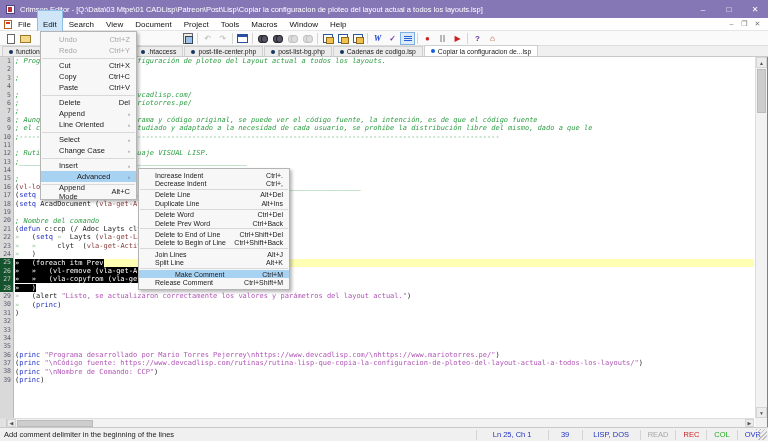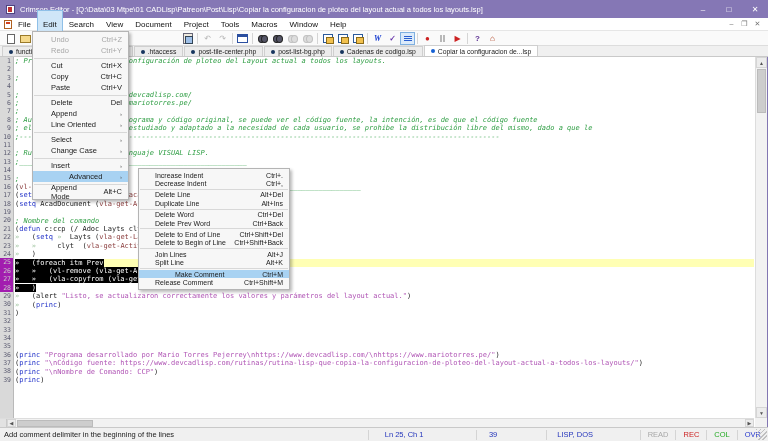--- a/index.html
+++ b/index.html
@@ -47,21 +47,21 @@
   .tabbar{position:absolute;top:46px;left:0;right:0;height:11px;background:#f0f0f0;display:flex;align-items:flex-end;padding-left:2px;border-bottom:1px solid #c9c9c9;}
   .tab{height:10px;display:flex;align-items:center;gap:3px;padding:0 6px;font-size:6.8px;background:#ececec;border:1px solid #cfcfcf;border-bottom:none;margin-right:1px;color:#222;white-space:nowrap;}
   .tab .dot{width:4px;height:4px;border-radius:50%;background:#16355e;flex:0 0 auto;}
   .tab.active{background:#fff;height:11px;z-index:2;}
   .tab.active .dot{background:#1560d4;}
   
   .editor{position:absolute;top:57px;left:0;width:754px;height:361px;background:#fff;overflow:hidden;
     font-family:"DejaVu Sans Mono",monospace;font-size:7px;}
   .gutter{position:absolute;left:0;top:0;width:14px;height:100%;background:#d9d9d9;border-right:1px solid #b9b9b9;}
   .gnum{height:8.4px;line-height:8.4px;text-align:right;padding-right:2px;color:#5d5d72;font-size:6.5px;}
-  .gnum.gsel{background:#a21caf;color:#c8c8c8;}
+  .gnum.gsel{background:#14532d;color:#c8c8c8;}
   .code{position:absolute;left:15px;top:0;right:0;height:100%;}
   .cl{position:absolute;left:0;right:0;height:8.4px;line-height:8.4px;white-space:pre;}
   .cl.cur{background:#ffffb4;}
   .cl span.c{color:#2f9e44;font-style:italic;}
   .cl span.s{color:#b055b5;}
   .cl span.k{color:#2030c8;}
   .cl span.f{color:#8a3c3c;}
   .cl span.p{color:#1a1a1a;}
   .cl span.t{color:#9fc49f;}
   .cl span.S{background:#000;color:#fff;}
@@ -70,28 +70,28 @@
   .varr{height:11px;display:flex;align-items:center;justify-content:center;font-size:5px;color:#555;background:#ececec;border:1px solid #d5d5d5;}
   .varr.down{position:absolute;bottom:0;left:0;right:0;}
   .vthumb{position:absolute;top:12px;left:1px;right:1px;height:44px;background:#cdcdcd;border:1px solid #bbb;}
   .hscroll{position:absolute;left:0;top:418px;width:754px;height:9px;background:#f2f2f2;border-top:1px solid #ddd;display:flex;align-items:center;}
   .hsplit{width:7px;height:8px;background:#e2e2e2;border-right:1px solid #c9c9c9;flex:0 0 auto;}
   .harr{width:9px;height:8px;display:flex;align-items:center;justify-content:center;font-size:5px;color:#555;background:#ececec;border:1px solid #d5d5d5;flex:0 0 auto;}
   .harr.right{margin-left:auto;}
   .hthumb{width:76px;height:7px;background:#cdcdcd;border:1px solid #bbb;margin-left:1px;flex:0 0 auto;}
   .corner{position:absolute;right:1px;top:418px;width:12px;height:9px;background:#f2f2f2;}
   
-  .statusbar{position:absolute;left:0;top:427px;right:0;height:14px;background:#f0f0f0;border-top:1px solid #c9c9c9;display:flex;align-items:center;font-size:7.5px;color:#222;gap:36px;}
+  .statusbar{position:absolute;left:0;top:427px;right:0;height:14px;background:#f0f0f0;border-top:1px solid #c9c9c9;display:flex;align-items:center;font-size:7.5px;color:#222;}
   .sb-msg{padding-left:4px;flex:1;white-space:nowrap;}
   .sb-cell{padding:0 7px;border-left:1px solid #d4d4d4;height:10px;line-height:10px;white-space:nowrap;text-align:center;}
   .grip{position:absolute;right:1px;bottom:1px;width:11px;height:11px;
     background:repeating-linear-gradient(135deg,#c0c0c0 0 1px,transparent 1px 3px);}
   
   .menu{position:absolute;background:#f7f7f7;border:1px solid #b4b4b4;box-shadow:2px 2px 3px rgba(0,0,0,.28);padding:2px 0;}
-  .edit-menu{left:32px;top:31px;width:97px;z-index:10;font-size:7.5px;}
+  .edit-menu{left:40px;top:31px;width:97px;z-index:10;font-size:7.5px;}
   .adv-menu{left:138px;top:168px;width:152px;z-index:11;font-size:7px;}
   .mi{display:flex;align-items:center;justify-content:space-between;color:#1a1a1a;}
   .edit-menu .mi{height:11px;padding:0 6px 0 18px;}
   .adv-menu .mi{height:8.4px;padding:0 6px 0 16px;}
   .mi.dis{color:#a8a8a8;}
   .mi.hl{background:#a8d2f2;padding-left:36px;}
   .mi .sc{margin-left:8px;}
   .mi .arr{color:#555;font-size:6px;}
   .msep{height:1px;background:#d8d8d8;}
   .edit-menu .msep{margin:1.5px 1px;}

